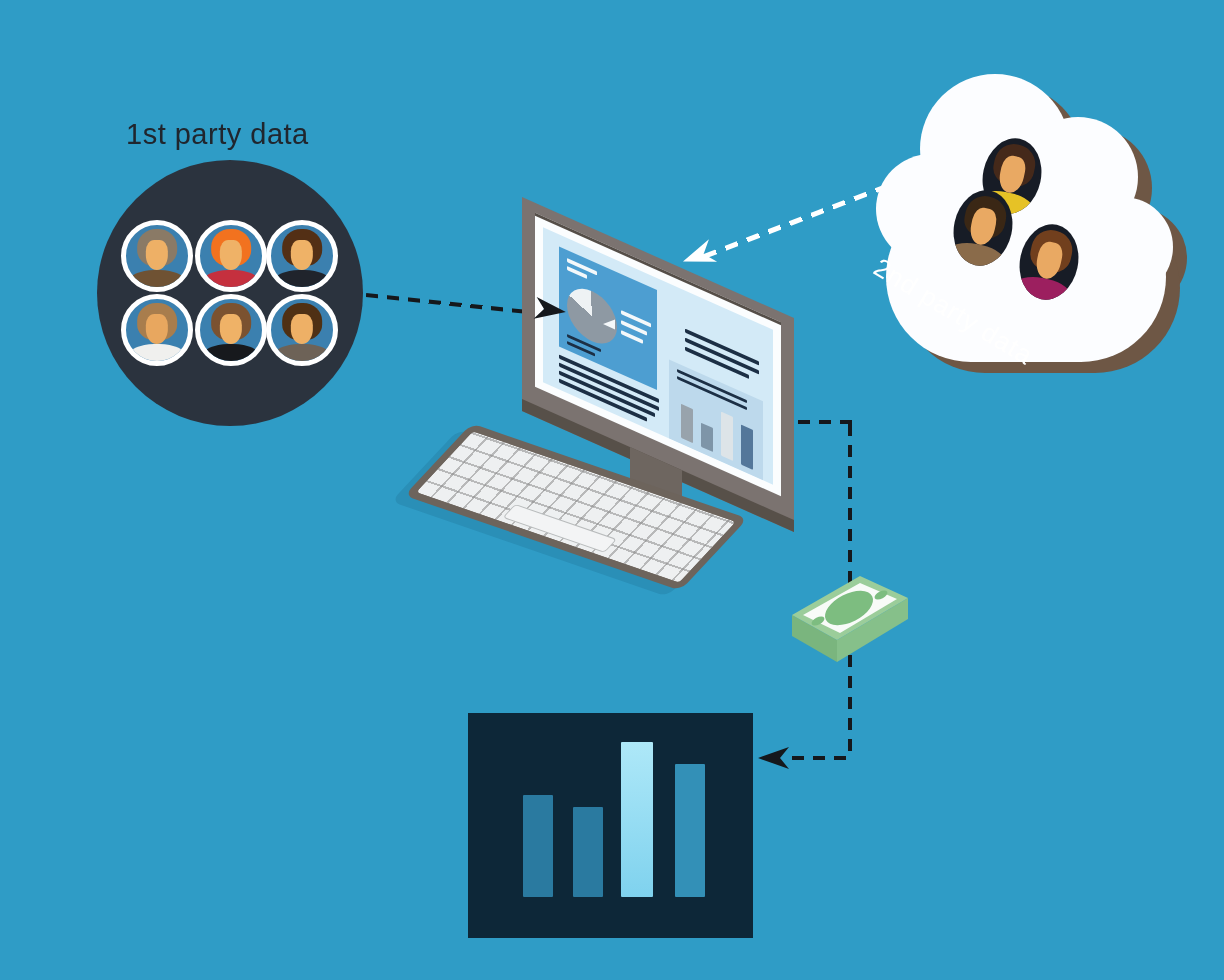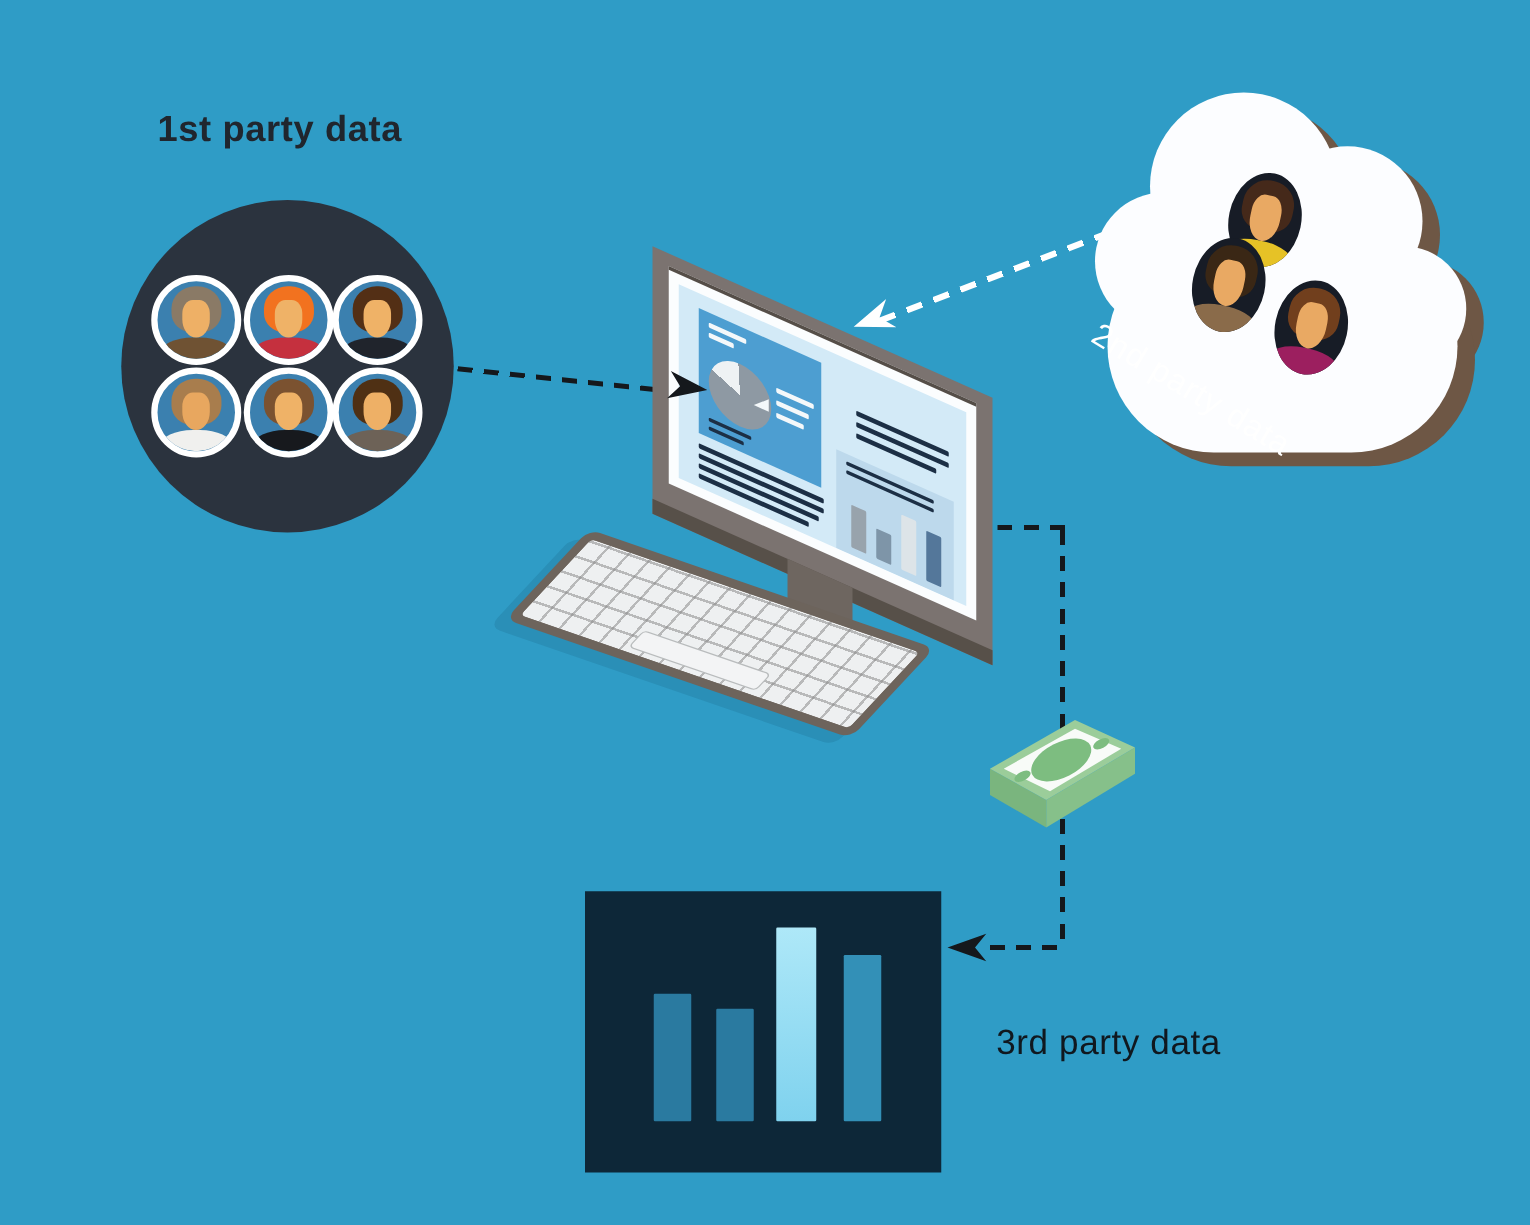--- a/index.html
+++ b/index.html
@@ -2,21 +2,21 @@
 <html><head>
 <meta charset="utf-8">
 <style>
   html,body{margin:0;padding:0;background:#2f9cc6;}
   #stage{
     position:relative;width:1224px;height:980px;overflow:hidden;
     background:#2f9cc6;font-family:"Liberation Sans",sans-serif;
   }
   
   .big-label{position:absolute;font-size:29px;color:#20262e;letter-spacing:.5px;}
-  #label-first{left:126px;top:88px;font-weight:bold;}
+  #label-first{left:126px;top:118px;}
   #label-third{left:797px;top:818px;font-size:28px;color:#10181f;}
   #label-second{
     left:884px;top:252px;color:#ffffff;font-size:26px;letter-spacing:1px;
     transform:rotate(31deg);transform-origin:left top;z-index:4;
   }
   
   #first-circle{
     position:absolute;left:97px;top:160px;width:266px;height:266px;
     border-radius:50%;background:#2b333e;z-index:2;
   }
@@ -253,15 +253,14 @@
     <ellipse cx="99" cy="27" rx="7" ry="3.6" fill="#7dbd80" transform="rotate(-27 99 27)"></ellipse>
   </svg>
 
   <div id="panel">
     <div class="bar bar-0" style="height: 102px; background: rgb(42, 122, 160);"></div>
     <div class="bar bar-1" style="height: 90px; background: rgb(42, 122, 160);"></div>
     <div class="bar bar-2" style="height: 155px;"></div>
     <div class="bar bar-3" style="height: 133px; background: rgb(51, 144, 183);"></div>
   </div>
 
-  <div id="label-third" class="big-label">3rd party data</div>
 
 </div>
 
 </body></html>

